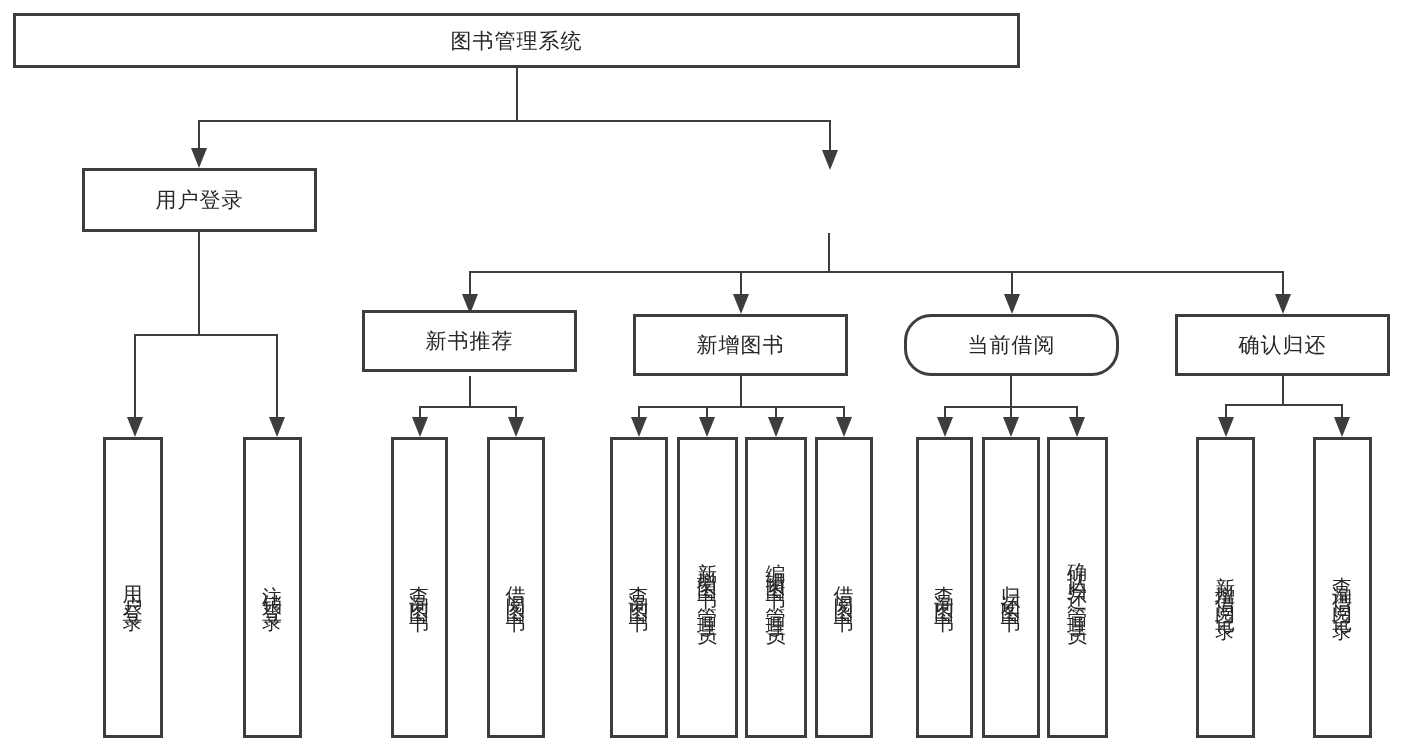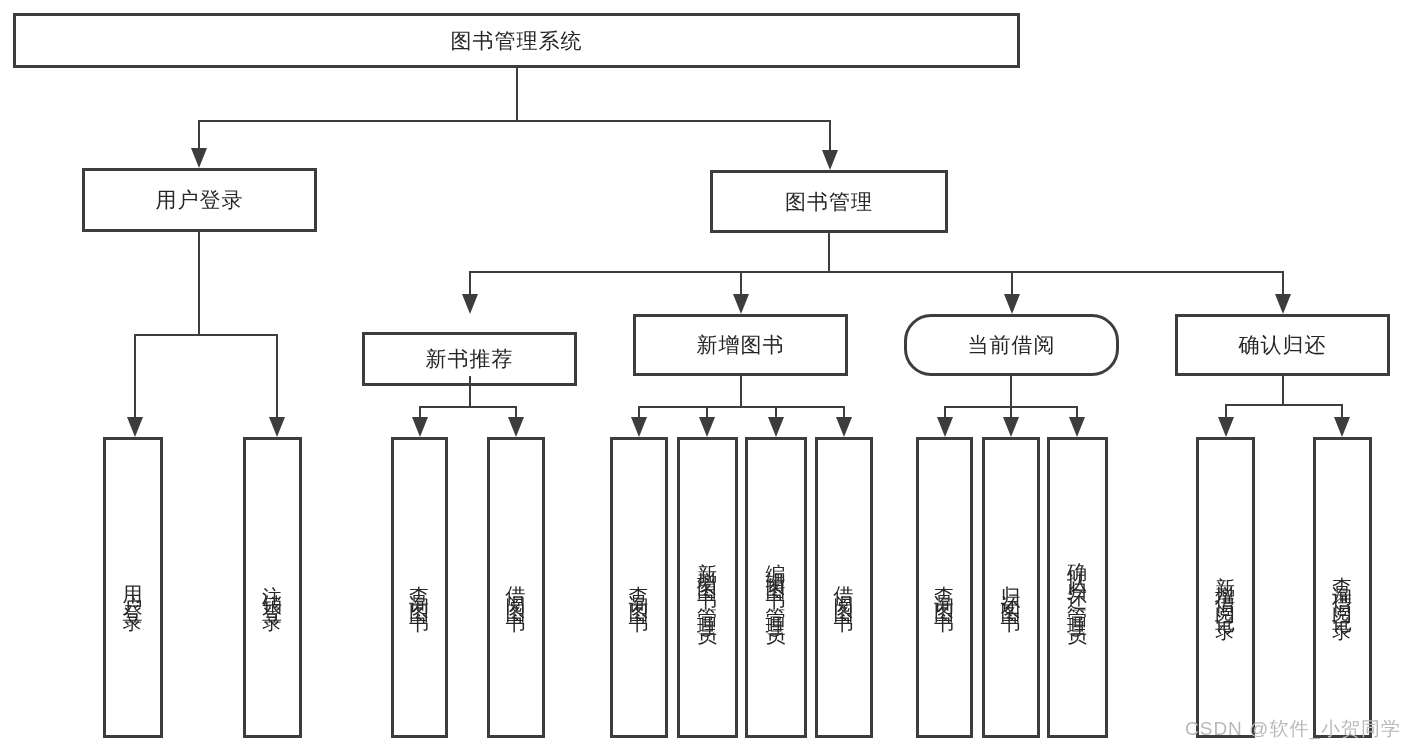--- a/index.html
+++ b/index.html
@@ -45,43 +45,40 @@
   <div class="vl" style="left:516px;top:68px;height:54px;"></div>
   <div class="hl" style="left:198px;top:120px;width:633px;"></div>
   <div class="vl" style="left:198px;top:120px;height:30px;"></div>
   <div class="arrow" style="left:191px;top:148px;"></div>
   <div class="vl" style="left:829px;top:120px;height:32px;"></div>
   <div class="arrow" style="left:822px;top:150px;"></div>
 
   <div class="box" style="left:82px;top:168px;width:235px;height:64px;">
     <span>用户登录</span>
   </div>
-  <div class="box" style="left:710px;top:170px;width:238px;height:63px;">
-    <span>图书管理</span>
-  </div>
 
   <div class="vl" style="left:198px;top:232px;height:104px;"></div>
   <div class="hl" style="left:134px;top:334px;width:144px;"></div>
   <div class="vl" style="left:134px;top:334px;height:83px;"></div>
   <div class="arrow" style="left:127px;top:417px;"></div>
   <div class="vl" style="left:276px;top:334px;height:83px;"></div>
   <div class="arrow" style="left:269px;top:417px;"></div>
 
   <div class="vl" style="left:828px;top:233px;height:40px;"></div>
   <div class="hl" style="left:469px;top:271px;width:814px;"></div>
   <div class="vl" style="left:469px;top:271px;height:23px;"></div>
   <div class="arrow" style="left:462px;top:294px;"></div>
   <div class="vl" style="left:740px;top:271px;height:23px;"></div>
   <div class="arrow" style="left:733px;top:294px;"></div>
   <div class="vl" style="left:1011px;top:271px;height:23px;"></div>
   <div class="arrow" style="left:1004px;top:294px;"></div>
   <div class="vl" style="left:1282px;top:271px;height:23px;"></div>
   <div class="arrow" style="left:1275px;top:294px;"></div>
 
-  <div class="box" style="left:362px;top:332px;width:215px;height:54px;">
+  <div class="box" style="left:362px;top:310px;width:215px;height:62px;">
     <span>新书推荐</span>
   </div>
   <div class="box" style="left:633px;top:314px;width:215px;height:62px;">
     <span>新增图书</span>
   </div>
   <div class="box" style="left:904px;top:314px;width:215px;height:62px;border-radius:27px;">
     <span>当前借阅</span>
   </div>
   <div class="box" style="left:1175px;top:314px;width:215px;height:62px;">
     <span>确认归还</span>
@@ -158,15 +155,14 @@
     <span>确认归还（管理员）</span>
   </div>
 
   <div class="vbox" style="left:1196px;width:59px;">
     <span>新增借阅记录</span>
   </div>
   <div class="vbox" style="left:1313px;width:59px;">
     <span>查询借阅记录</span>
   </div>
 
-  <div class="watermark">CSDN @软件_小贺同学</div>
 
 </div>
 
 </body></html>

